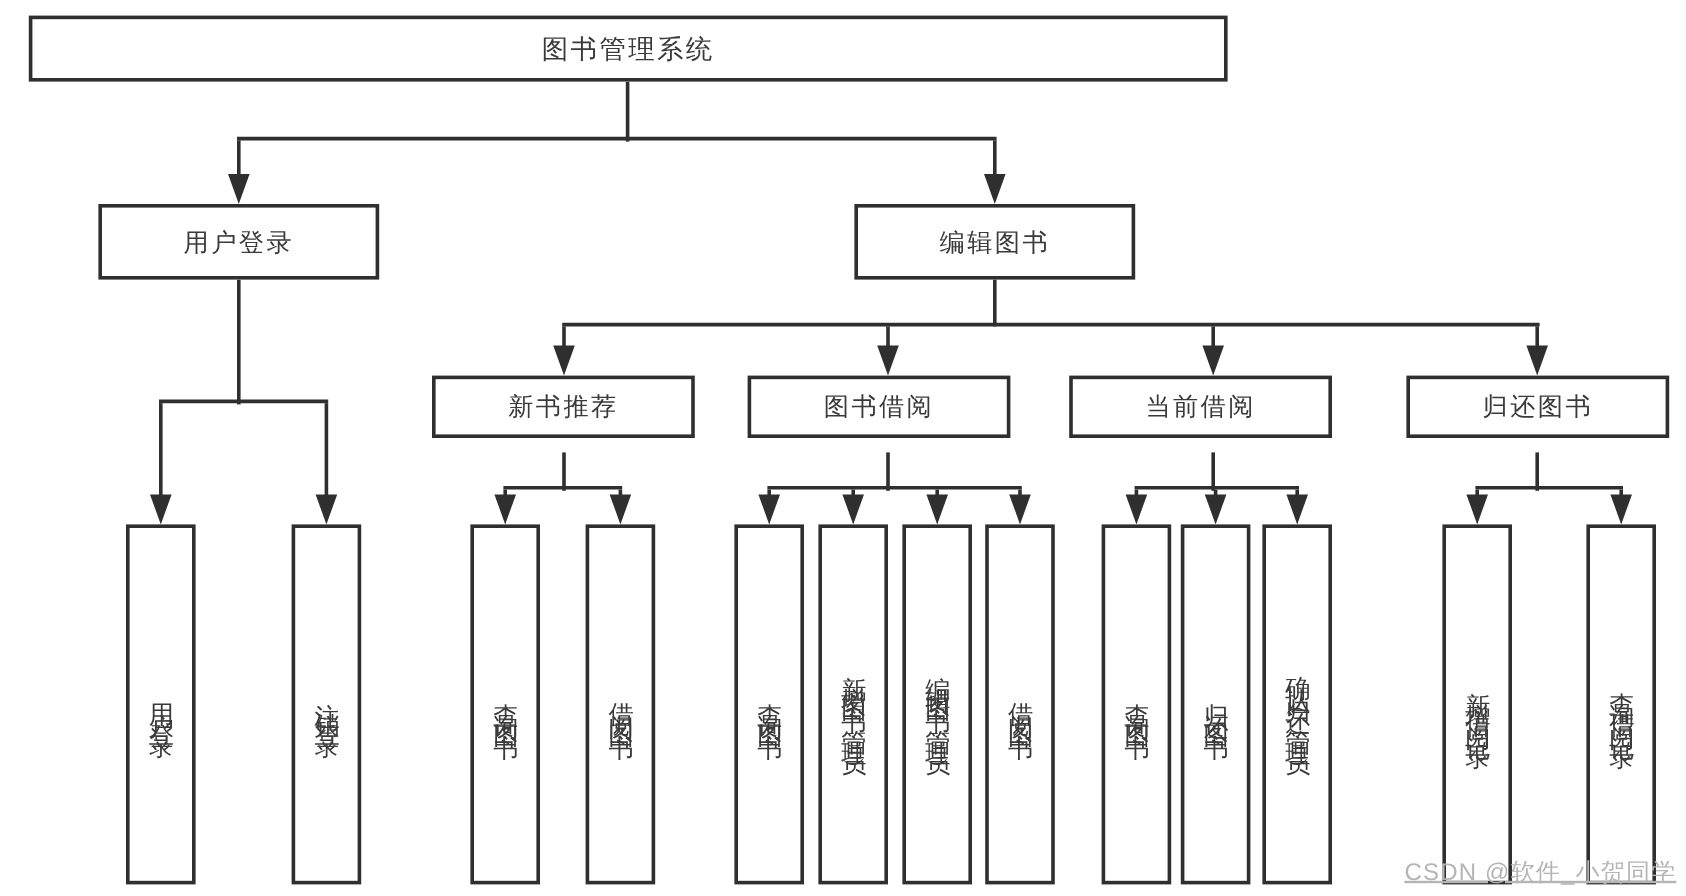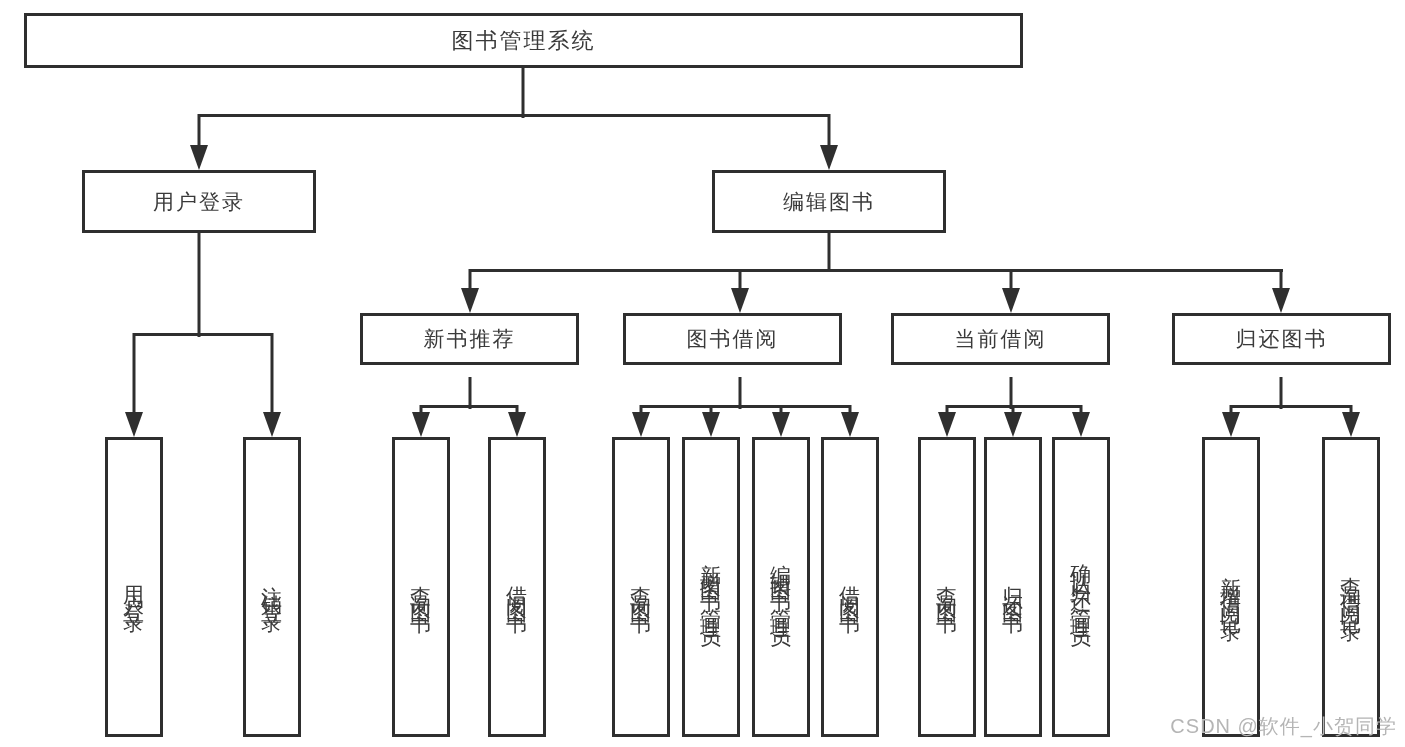--- a/index.html
+++ b/index.html
@@ -69,20 +69,21 @@
   .leaf-12 { left: 1202px; }
   .leaf-13 { left: 1322px; }
   .watermark {
     position: absolute;
     right: 8px;
     bottom: 7px;
     font-size: 20px;
     color: var(--wm);
     letter-spacing: 1px;
     white-space: nowrap;
+    text-decoration: underline;
   }
 </style>
 </head>
 <body>
 
 <svg id="connectors" width="1405" height="747" viewBox="0 0 1405 747" xmlns="http://www.w3.org/2000/svg">
     <line x1="523" y1="68" x2="523" y2="118" stroke="#2f2f2f" stroke-width="3"></line>
     <line x1="197.5" y1="115.5" x2="830.5" y2="115.5" stroke="#2f2f2f" stroke-width="3"></line>
     <line x1="199" y1="117" x2="199" y2="150" stroke="#2f2f2f" stroke-width="3"></line>
     <line x1="829" y1="117" x2="829" y2="150" stroke="#2f2f2f" stroke-width="3"></line>

